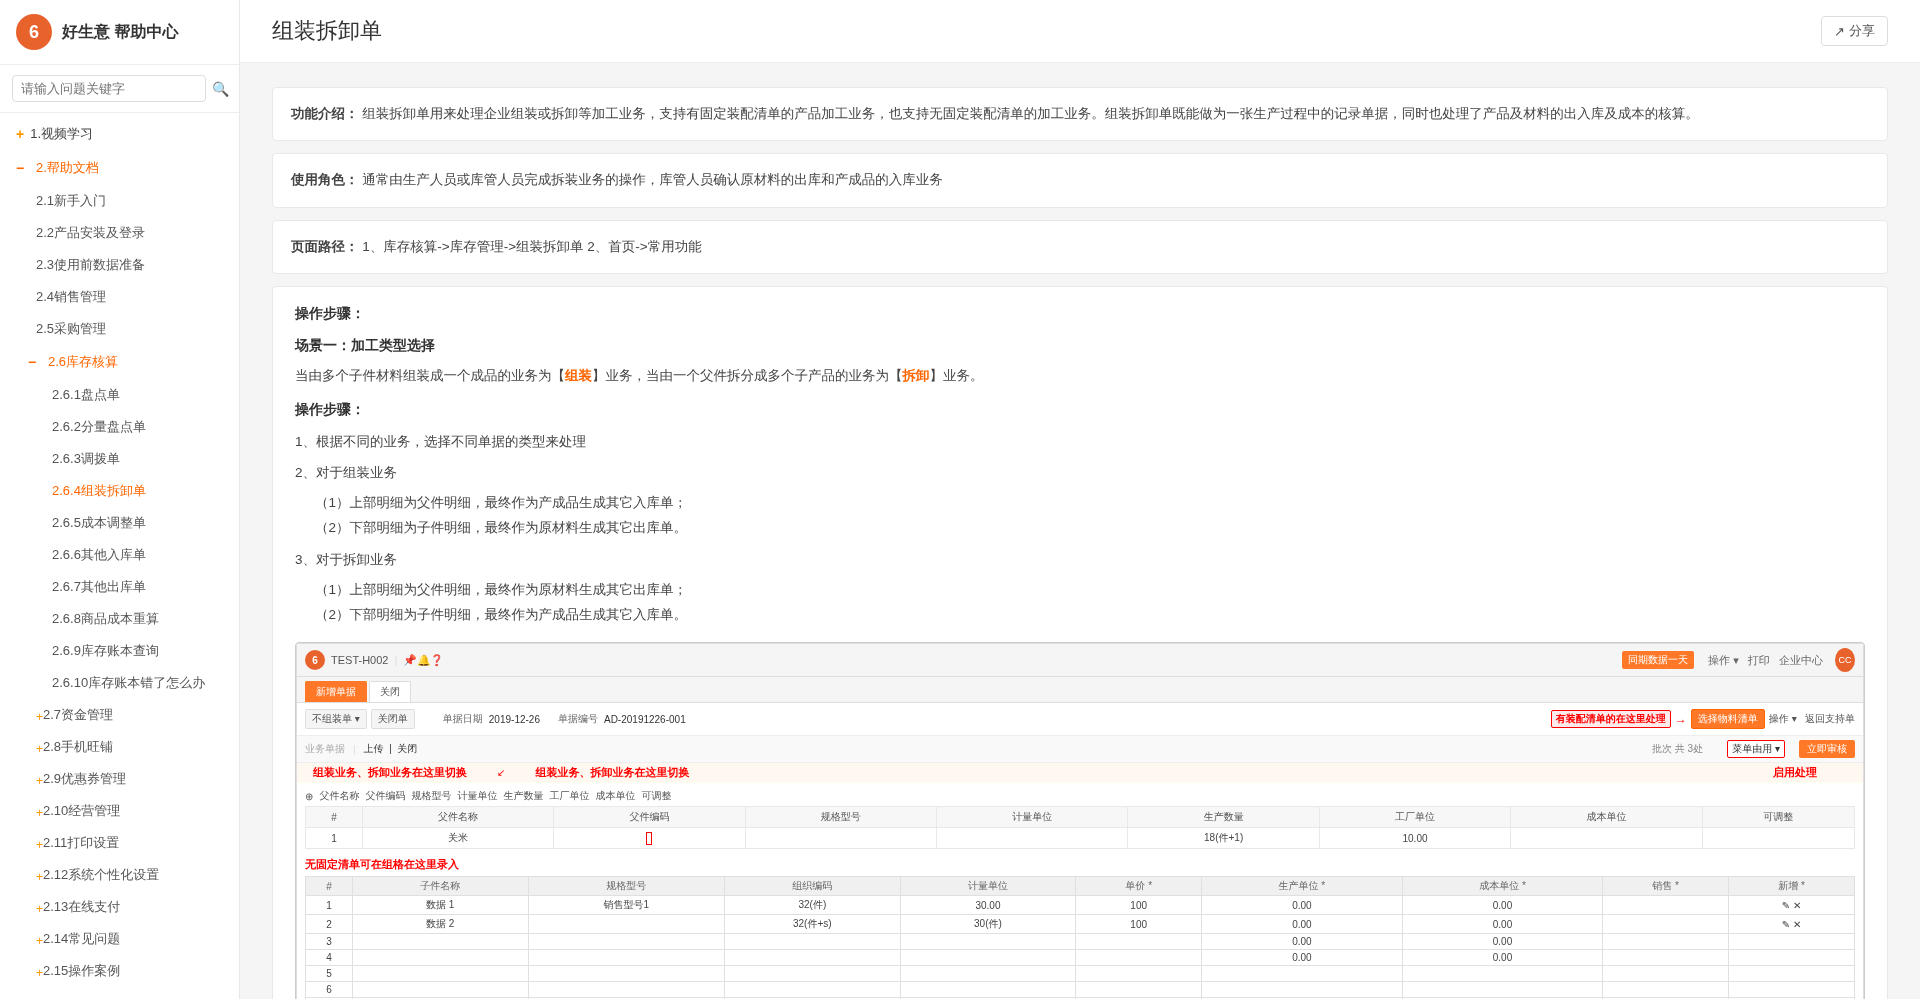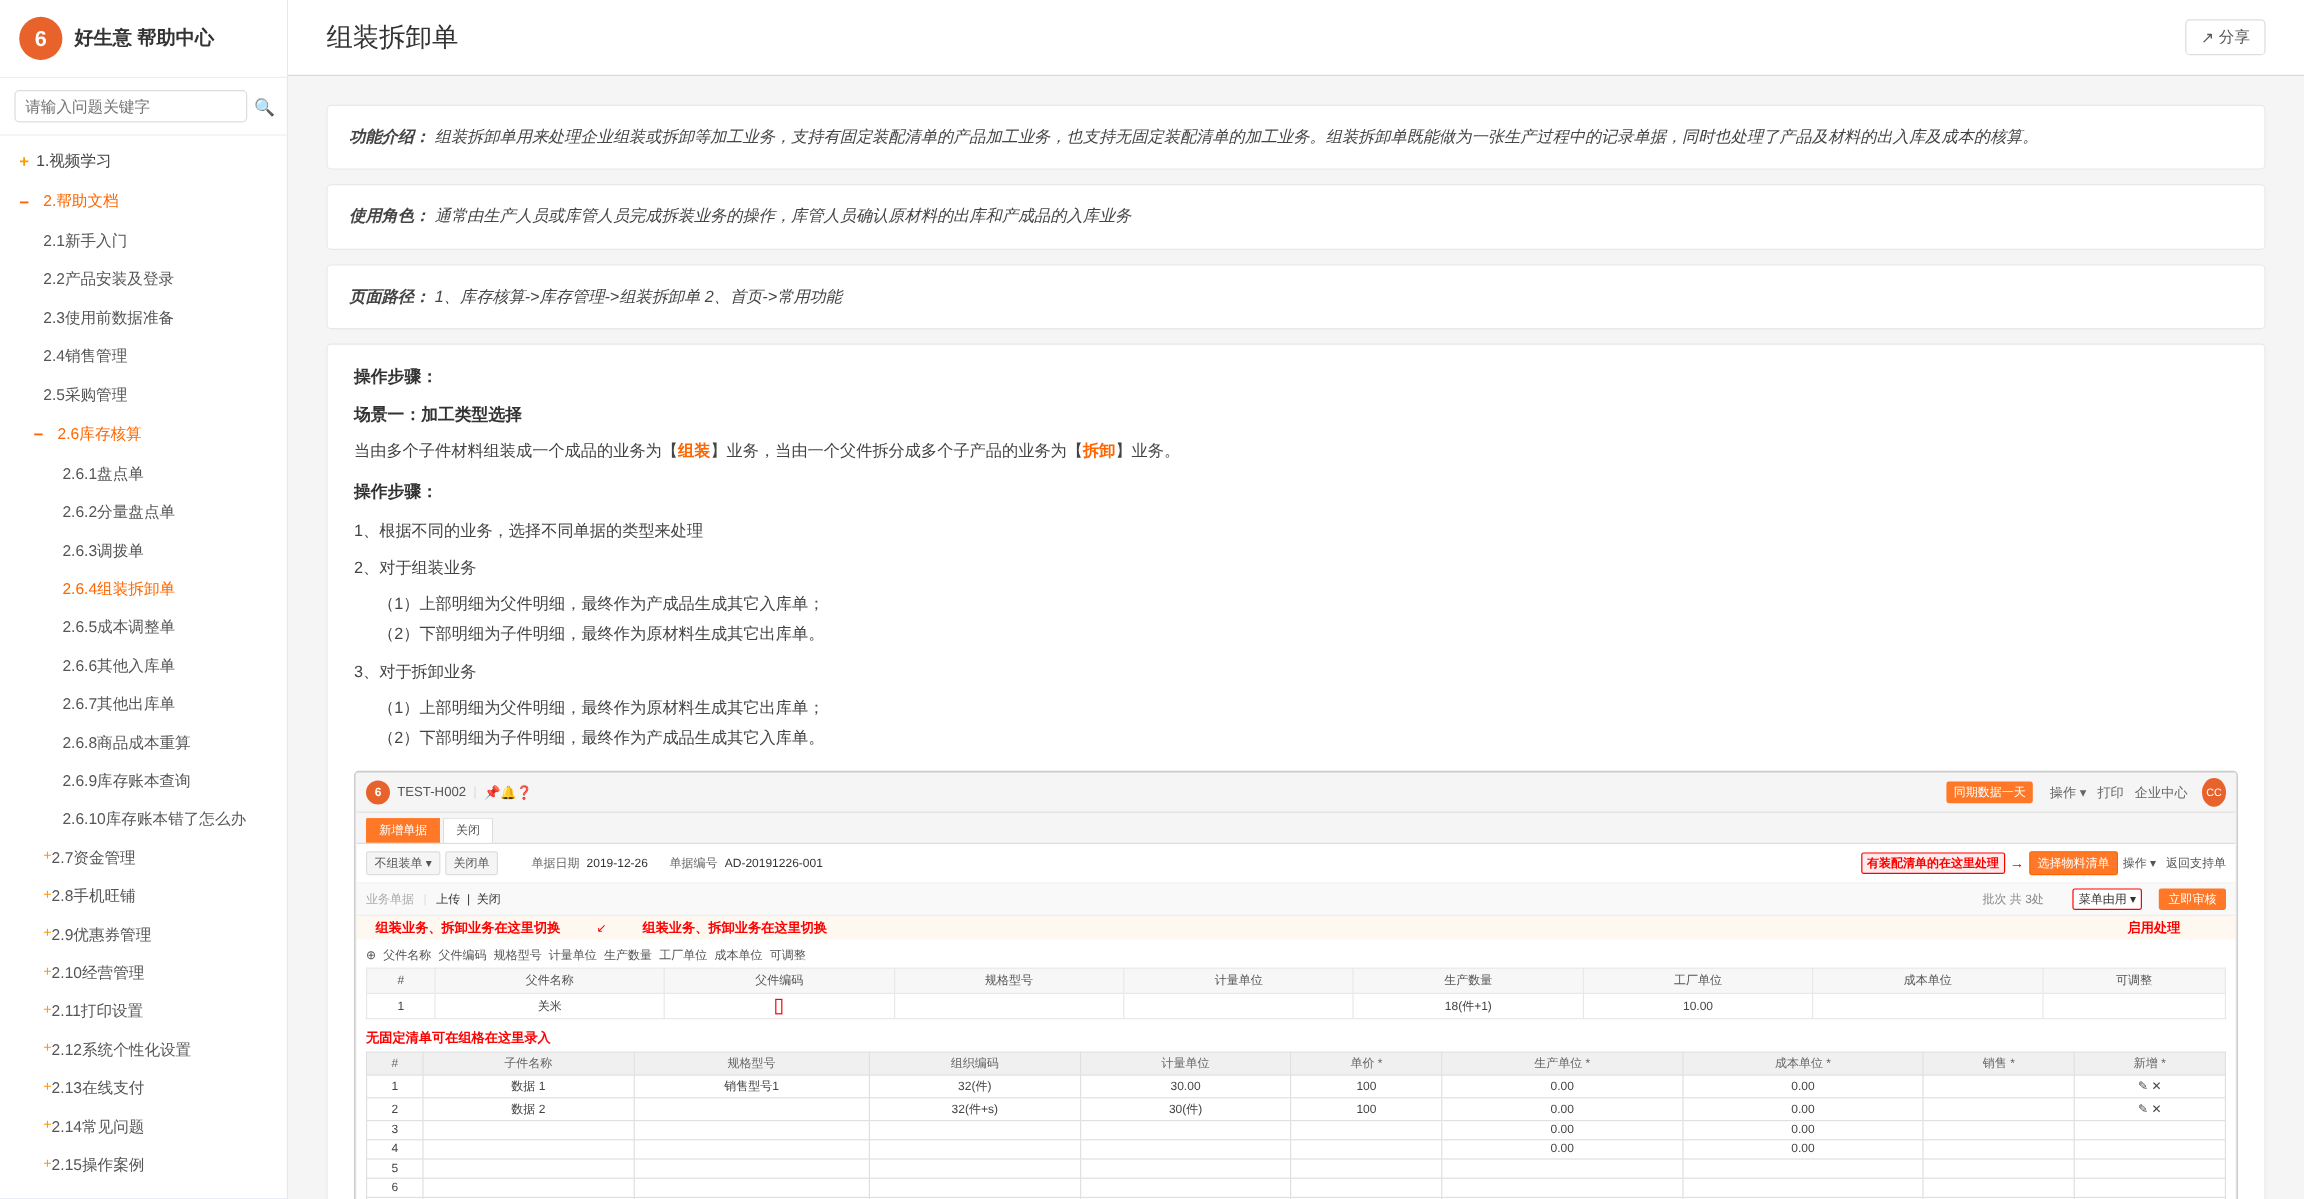--- a/index.html
+++ b/index.html
@@ -95,40 +95,40 @@
       font-size: 14px;
       margin-right: 6px;
       font-weight: bold;
       width: 14px;
     }
 
     .nav-item.active-parent { color: #f60; }
 
     .nav-sub-item {
       display: flex;
-      align-items: flex-start;
+      align-items: flex-end;
       padding: 7px 16px 7px 36px;
       cursor: pointer;
       font-size: 13px;
       color: #555;
       user-select: none;
     }
 
     .nav-sub-item.active {
       color: #f60;
       font-weight: 500;
     }
 
     
     #main {
       flex: 1;
       display: flex;
       flex-direction: column;
       overflow: hidden;
-      background: #1d4ed8;
+      background: #fef9c3;
     }
 
     .main-header {
       background: #fff;
       padding: 16px 32px;
       border-bottom: 1px solid #eee;
       display: flex;
       align-items: center;
       justify-content: space-between;
     }
@@ -161,21 +161,20 @@
 
     .info-block {
       background: #fff;
       border: 1px solid #e8e8e8;
       border-radius: 4px;
       padding: 14px 18px;
       margin-bottom: 12px;
       font-size: 13.5px;
       line-height: 1.8;
       color: #444;
-      font-style: italic;
     }
 
     .section-title {
       font-size: 14px;
       font-weight: bold;
       color: #333;
       margin-bottom: 10px;
       font-family: Liberation Mono, monospace;
     }
 

